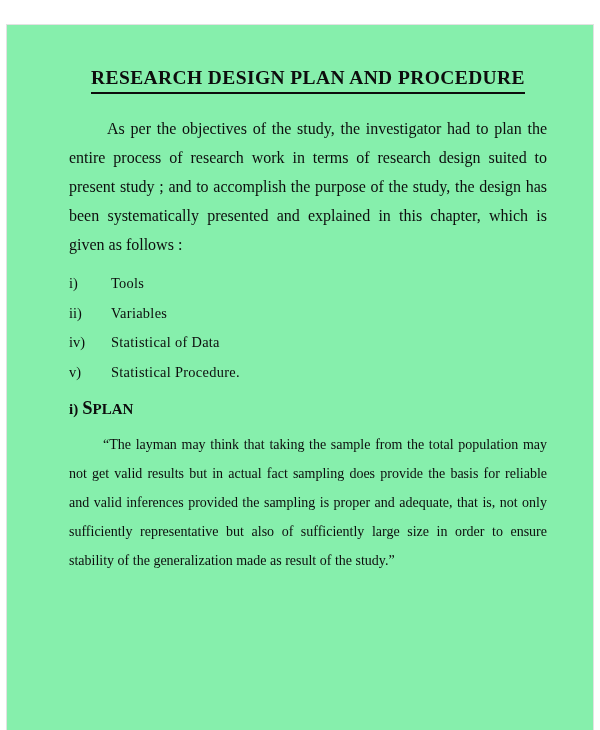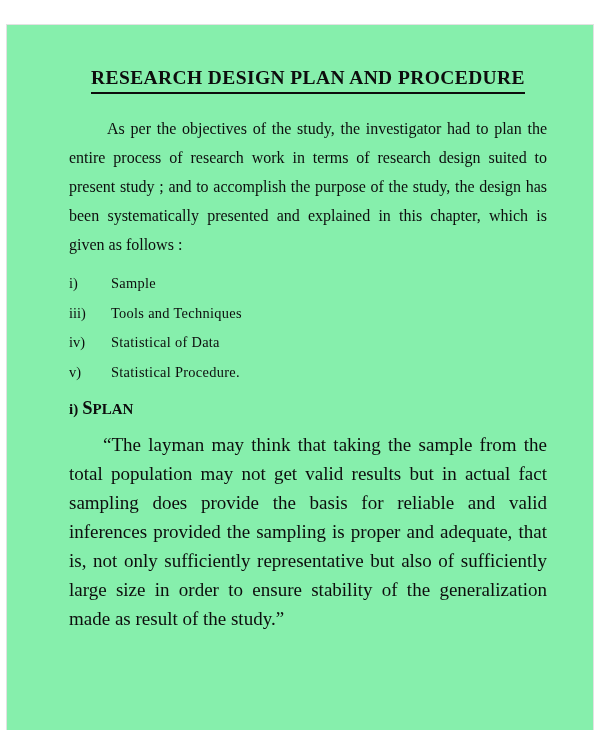--- a/index.html
+++ b/index.html
@@ -103,21 +103,21 @@
   .section-head .marker {
     font-size: 15px;
   }
 
   
   .quote-block {
     margin-top: 8px;
   }
   .quote-block p {
     margin: 0;
-    font-size: 19px;
+    font-size: 14px;
     line-height: 29px;
     text-align: justify;
   }
   .quote-block p.q-first {
     text-indent: 34px;
   }
 </style>
 </head>
 <body>
 
@@ -128,25 +128,25 @@
       <h1 class="doc-title">RESEARCH DESIGN PLAN AND PROCEDURE</h1>
     </div>
 
     <div class="para-block">
       <p class="para indent-first">As per the objectives of the study, the investigator  had to plan the entire process of research work in terms of research design suited to present study ;  and to accomplish the purpose of the study, the design has been systematically presented and explained in this chapter, which is given as follows :</p>
     </div>
 
     <ul class="roman-list">
       <li>
         <span class="num">i)</span>
-        <span class="txt">Sample</span>
+        <span class="txt">Tools</span>
       </li>
       <li>
-        <span class="num">iii)</span>
-        <span class="txt">Tools and Techniques</span>
+        <span class="num">ii)</span>
+        <span class="txt">Variables</span>
       </li>
       <li>
         <span class="num">iv)</span>
         <span class="txt">Statistical of Data</span>
       </li>
       <li>
         <span class="num">v)</span>
         <span class="txt">Statistical Procedure.</span>
       </li>
     </ul>

